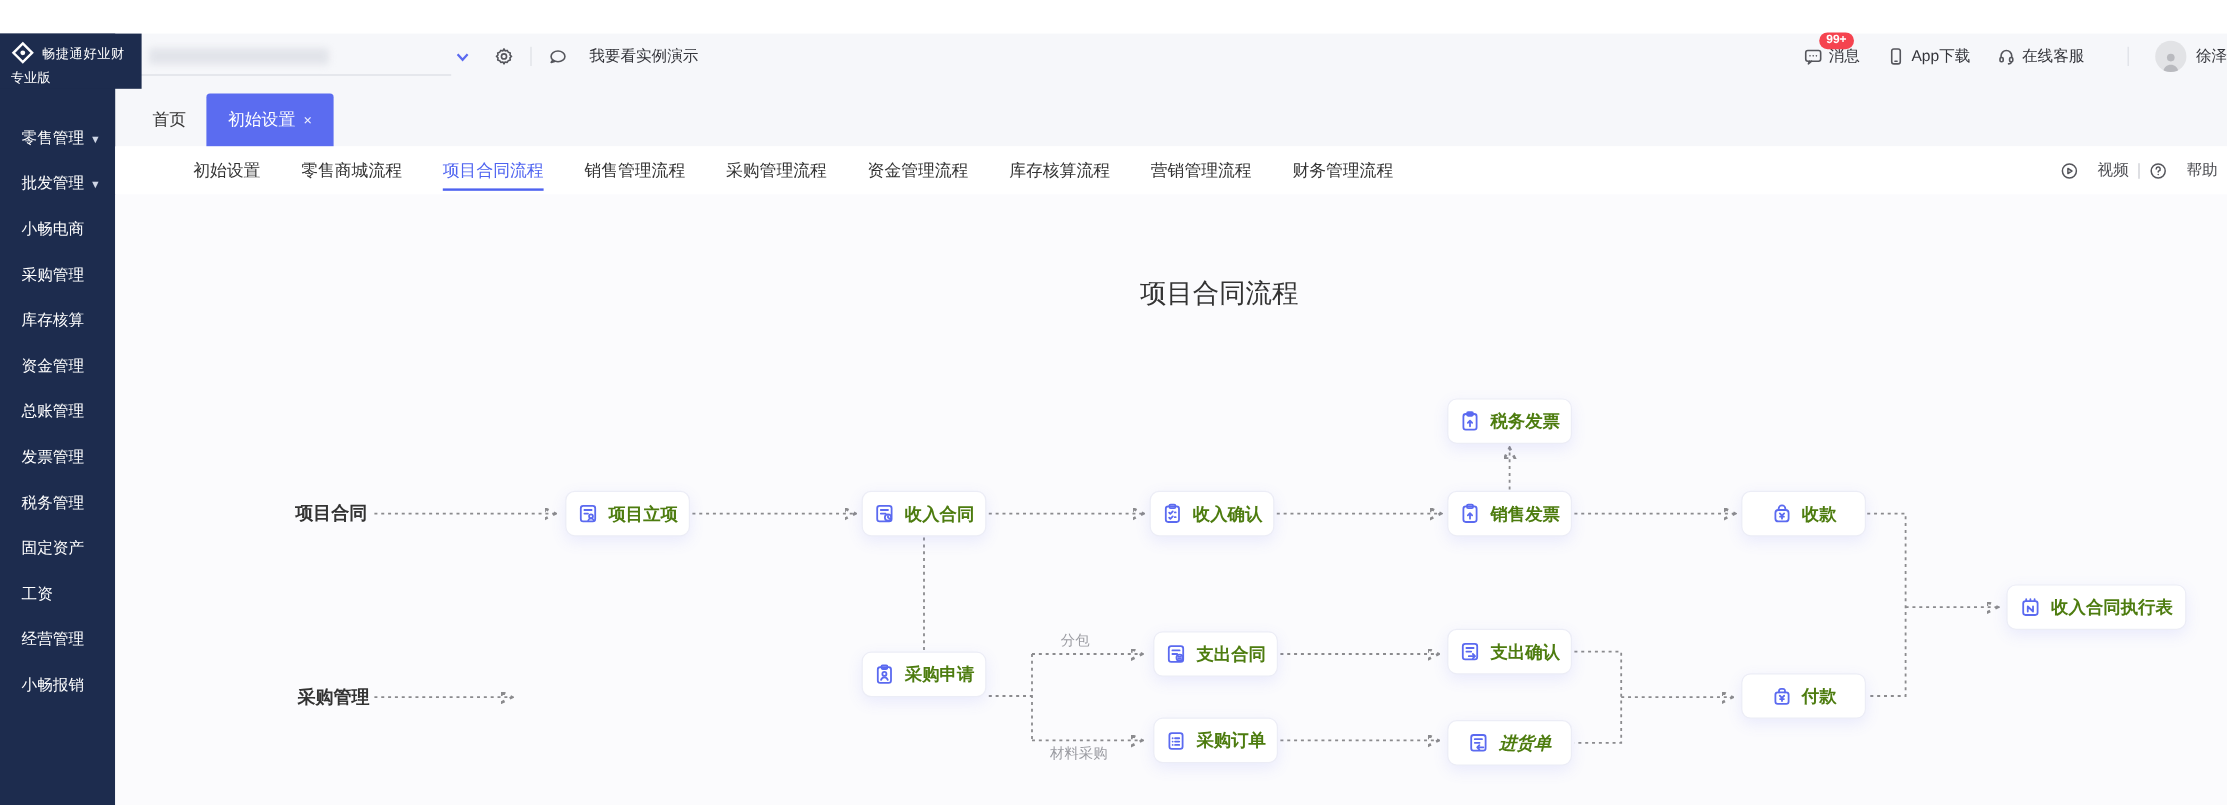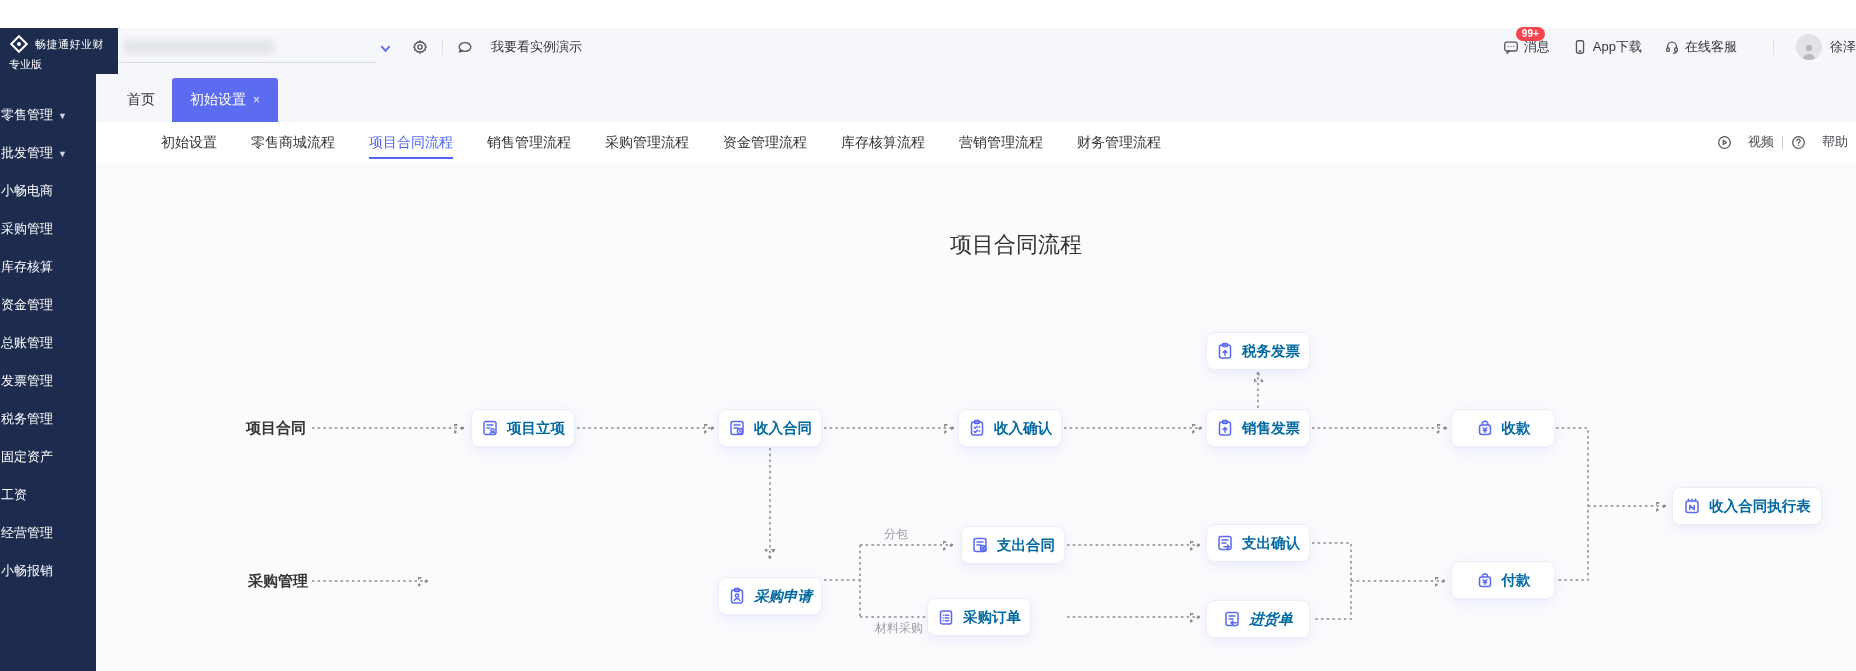--- a/index.html
+++ b/index.html
@@ -8,21 +8,21 @@
   .screen { position:relative; width:1856px; height:671px; background:#fff; }
 
   
   .sidebar { position:absolute; left:0; top:28px; width:96px; bottom:0; background:#1d2c4e; }
   .logo-block { position:absolute; left:0; top:28px; width:118px; height:46px; background:#1d2c4e; z-index:5; }
   .logo-row { display:flex; align-items:center; gap:5px; padding:5px 0 0 8px; }
   .logo-mark { width:22px; height:22px; flex:0 0 22px; }
   .logo-title { color:#fff; font-size:11px; white-space:nowrap; letter-spacing:.5px; }
   .edition { color:#fff; font-size:11px; padding-left:9px; margin-top:2px; }
   .side-menu { position:absolute; top:68px; left:0; right:0; }
-  .side-item { height:38px; line-height:38px; padding-left:1px; color:#ffffff; font-size:13px;
+  .side-item { height:38px; line-height:38px; padding-left:18px; color:#ffffff; font-size:13px;
     white-space:nowrap; cursor:pointer; }
   .side-item .caret { font-size:9px; color:#cfd6e6; margin-left:5px; }
 
   
   .topstrip { position:absolute; left:0; top:0; width:100%; height:28px; background:#fff; }
   .topbg { position:absolute; left:96px; top:28px; right:0; height:94px; background:#f6f7fa; }
   .header { position:absolute; left:96px; top:28px; right:0; height:38px; display:flex; align-items:center; }
   .company-blur { width:150px; height:14px; margin-left:28px; background:#e2e4ea; border-radius:3px;
     filter:blur(3px); cursor:pointer; }
   .company-underline { position:absolute; left:18px; top:34px; width:262px; height:1px; background:#d9dce3; }
@@ -67,21 +67,21 @@
   .sn-link { display:flex; align-items:center; gap:16px; cursor:pointer; white-space:nowrap; }
 
   
   .content { position:absolute; left:96px; top:162px; right:0; bottom:0; background:#fbfbfd; }
   .flow { position:relative; width:1760px; height:509px; }
   .flow-title { position:absolute; left:920px; top:68px; transform:translateX(-50%);
     font-size:22px; color:#333; font-weight:500; white-space:nowrap; }
   .flow-node { position:absolute; transform:translate(-50%,-50%); height:38px; background:#fff;
     border:1px solid #ecedf6; border-radius:8px; box-shadow:0 4px 12px rgba(108,114,246,.12);
     display:flex; align-items:center; justify-content:center; gap:8px; font-size:14.5px;
-    font-weight:bold; color:#0369a1; cursor:pointer; white-space:nowrap; }
+    font-weight:bold; color:#4d7c0f; cursor:pointer; white-space:nowrap; }
   .flow-node .nicon { width:18px; height:18px; flex:0 0 18px; }
   .flow-node .nicon svg { width:18px; height:18px; stroke:#5b6af0; fill:none; stroke-width:1.5;
     stroke-linecap:round; stroke-linejoin:round; }
   .flow-label { position:absolute; transform:translate(-50%,-50%); font-size:15px; font-weight:bold;
     color:#333; white-space:nowrap; }
   .edge-label { position:absolute; transform:translate(-50%,-50%); font-size:12px; color:#9a9ba1;
     white-space:nowrap; }
   .wires { position:absolute; left:0; top:0; pointer-events:none; }
   .wires path { stroke:#8b8b8e; stroke-width:1.5; fill:none; stroke-dasharray:2.5 3.2; }
 </style>
@@ -330,30 +330,30 @@
           <span>支出合同</span>
         </div>
         <div class="flow-node" style="left: 1162px; top: 381px; width: 104px;">
           <span class="nicon"><svg viewBox="0 0 18 18">
               <rect x="3" y="2.5" width="12" height="13" rx="2"></rect>
               <path d="M6 6h6M6 9h4"></path>
               <path d="M8 12.8h5.2M11.4 11l1.8 1.8-1.8 1.8"></path>
             </svg></span>
           <span>支出确认</span>
         </div>
-        <div class="flow-node" style="left: 674px; top: 434px; width: 104px; font-style: italic;">
+        <div class="flow-node" style="left: 674px; top: 400px; width: 104px;">
           <span class="nicon"><svg viewBox="0 0 18 18">
               <rect x="3.5" y="3" width="11" height="13" rx="2"></rect>
               <rect x="6.5" y="1.5" width="5" height="3" rx="1"></rect>
               <circle cx="9" cy="8.6" r="1.7"></circle>
               <path d="M6.2 13.6c.5-1.4 1.5-2.1 2.8-2.1s2.3.7 2.8 2.1"></path>
             </svg></span>
           <span>采购申请</span>
         </div>
-        <div class="flow-node" style="left: 883px; top: 455px; width: 104px;">
+        <div class="flow-node" style="left: 917px; top: 455px; width: 104px;">
           <span class="nicon"><svg viewBox="0 0 18 18">
               <rect x="3.5" y="3" width="11" height="13" rx="2"></rect>
               <path d="M6.2 7.2h.02M8.2 7.2h3.5M6.2 10h.02M8.2 10h3.5M6.2 12.8h.02M8.2 12.8h3.5"></path>
             </svg></span>
           <span>采购订单</span>
         </div>
         <div class="flow-node" style="left: 1162px; top: 457px; width: 104px; font-style: italic;">
           <span class="nicon"><svg viewBox="0 0 18 18">
               <rect x="3" y="2.5" width="12" height="13" rx="2"></rect>
               <path d="M6 6h6M6 9h4"></path>

